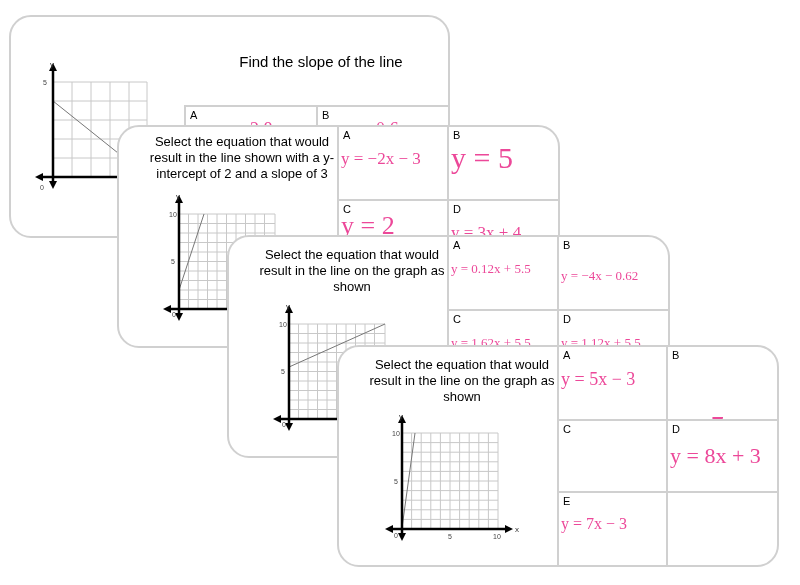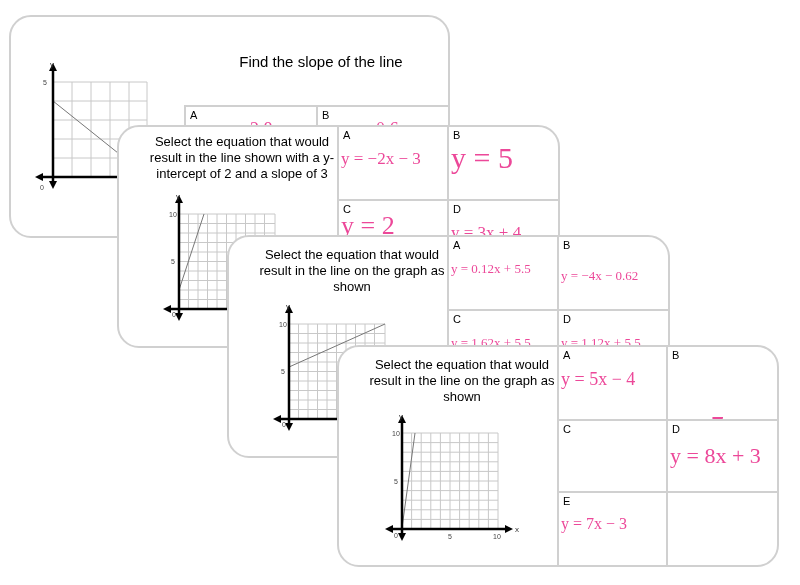--- a/index.html
+++ b/index.html
@@ -225,21 +225,21 @@
     <text x="134" y="123" font-size="8" fill="#333" font-family="Liberation Sans, sans-serif">x</text>
     <text x="11" y="27" font-size="7" fill="#444" font-family="Liberation Sans, sans-serif">10</text>
     <text x="13" y="75" font-size="7" fill="#444" font-family="Liberation Sans, sans-serif">5</text>
     <text x="13" y="129" font-size="7" fill="#444" font-family="Liberation Sans, sans-serif">0</text>
     <text x="67" y="130" font-size="7" fill="#444" font-family="Liberation Sans, sans-serif">5</text>
     <text x="112" y="130" font-size="7" fill="#444" font-family="Liberation Sans, sans-serif">10</text>
   </svg>
 
   <div class="cell" style="left:218px; top:-2px; width:111px; height:74px;">
     <span class="letter">A</span>
-    <span class="eq" style="top:22px; font-size:18px;">y = 5x − 4</span>
+    <span class="eq" style="top:22px; font-size:18px;">y = 5x − 3</span>
   </div>
   <div class="cell" style="left:327px; top:-2px; width:120px; height:74px;">
     <span class="letter">B</span>
     <span class="eq" style="top:16px; font-size:26px;margin-top:48px;">y = 7x</span>
   </div>
   <div class="cell" style="left:218px; top:72px; width:111px; height:74px;">
     <span class="letter">C</span>
   </div>
   <div class="cell" style="left:327px; top:72px; width:120px; height:74px;">
     <span class="letter">D</span>

